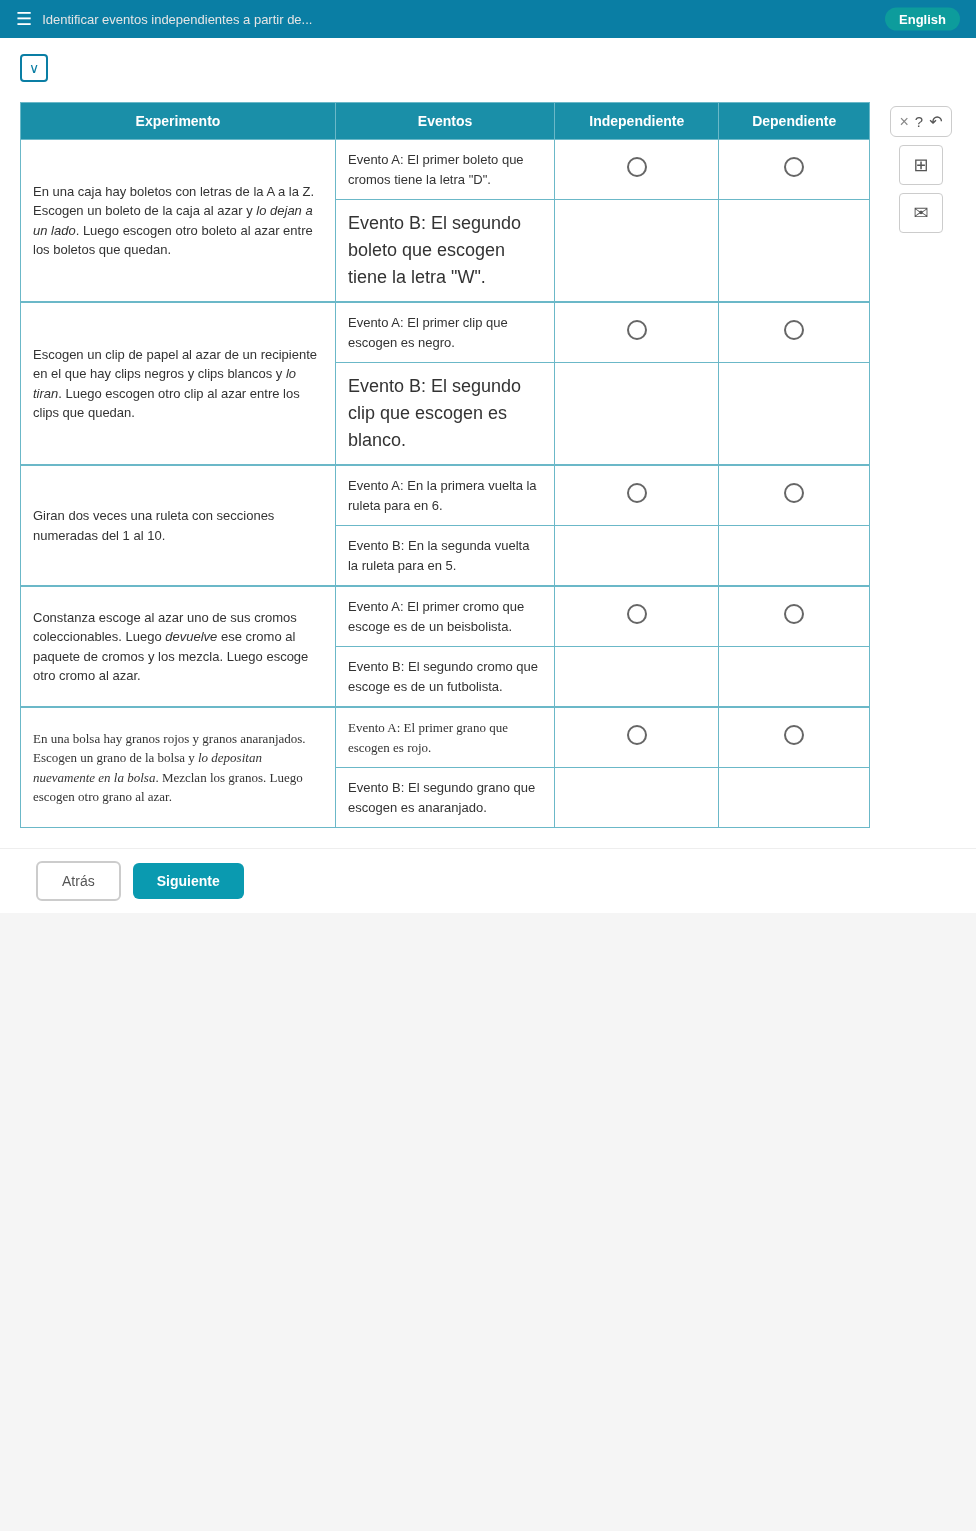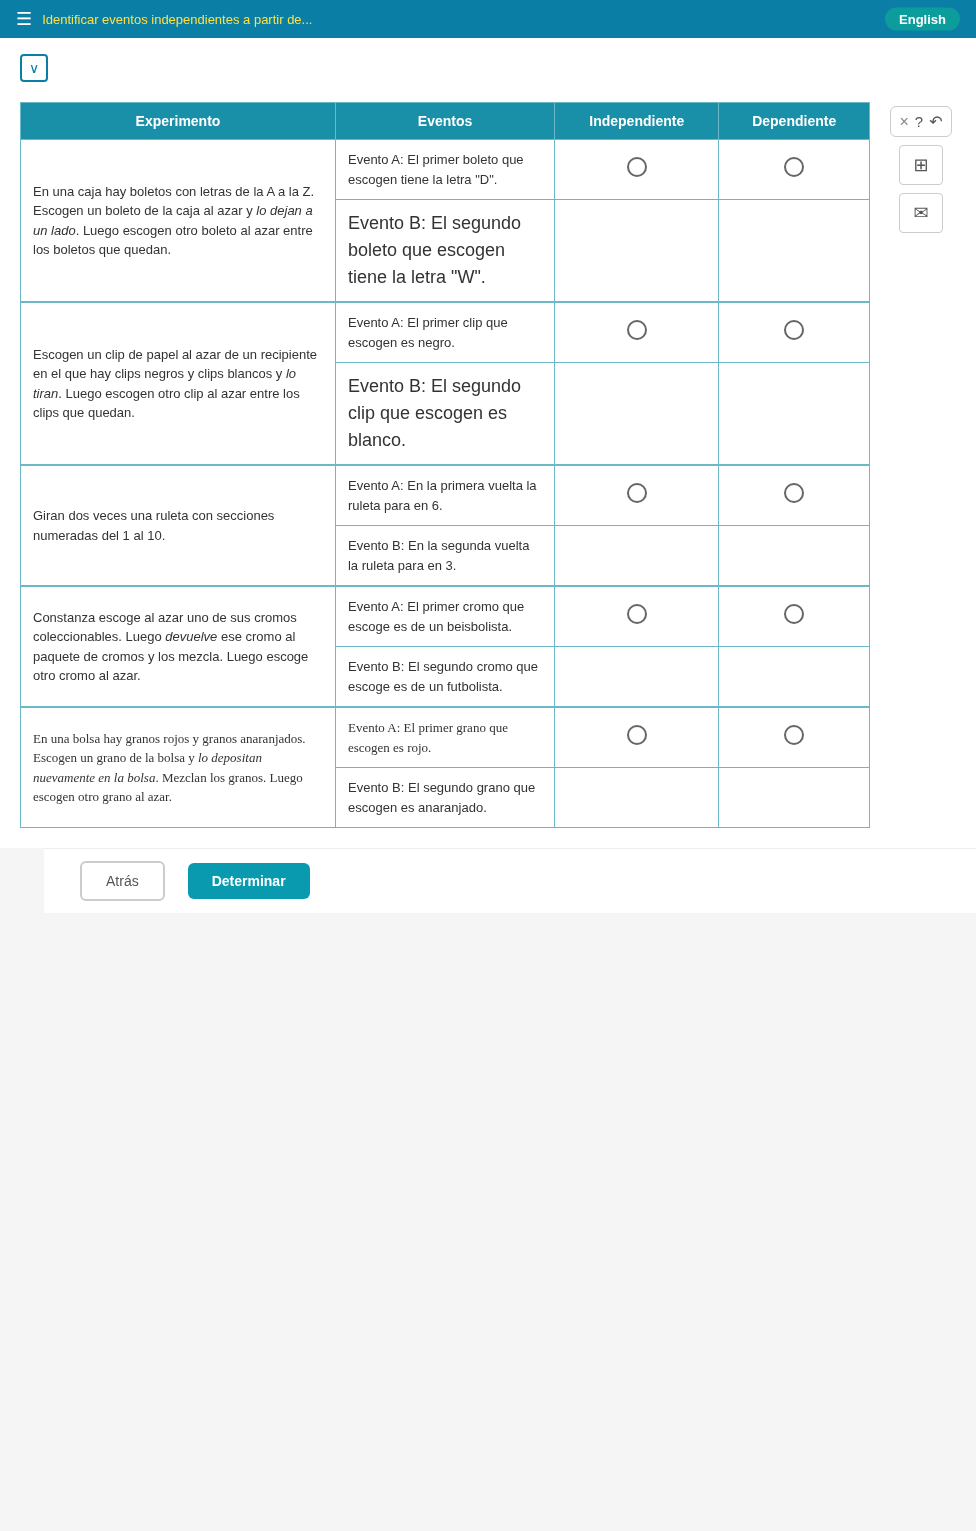--- a/index.html
+++ b/index.html
@@ -40,21 +40,21 @@
 
     tbody tr td {
       background: white;
     }
   </style>
 </head>
 <body>
 
 <div style="position:relative; background:#0a7ea4; color:white; padding:8px 16px; display:flex; align-items:center; gap:10px;">
   <span style="font-size:18px; cursor:pointer;">☰</span>
-  <span style="color:#fde047; font-size:13px;">Identificar eventos independientes a partir de...</span>
+  <span style="color:#e5e5e5; font-size:13px;">Identificar eventos independientes a partir de...</span>
   <span style="position:absolute; right:16px; top:50%; transform:translateY(-50%); background:#0d9c9c; color:white; border-radius:12px; padding:4px 14px; font-size:13px; font-weight:bold;">English</span>
 </div>
 
 <div style="background:white; padding:16px 20px 10px 20px;">
   <div style="display:inline-flex; align-items:center; justify-content:center; width:28px; height:28px; border:2px solid #0a7ea4; border-radius:4px; cursor:pointer; color:#0a7ea4; font-size:14px; margin-bottom:10px;">
     <span>∨</span>
   </div>
 </div>
 
 <div style="background:white; padding:0 20px 20px 20px; display:flex; gap:16px; align-items:flex-start;">
@@ -64,21 +64,21 @@
         <tr>
           <th style="background:#1a8fa8; color:white; text-align:center; padding:10px 12px; border:1px solid #6bb8c8; font-size:14px;">Experimento</th>
           <th style="background:#1a8fa8; color:white; text-align:center; padding:10px 12px; border:1px solid #6bb8c8; font-size:14px;">Eventos</th>
           <th style="background:#1a8fa8; color:white; text-align:center; padding:10px 12px; border:1px solid #6bb8c8; font-size:14px;">Independiente</th>
           <th style="background:#1a8fa8; color:white; text-align:center; padding:10px 12px; border:1px solid #6bb8c8; font-size:14px;">Dependiente</th>
         </tr>
       </thead>
       <tbody id="table-body">
       <tr>
             <td rowspan="2" style="border: 1px solid rgb(107, 184, 200); padding: 10px 12px; font-size: 13px; line-height: 1.5; vertical-align: middle; width: 230px;">En una caja hay boletos con letras de la A a la Z. Escogen un boleto de la caja al azar y <em>lo dejan a un lado</em>. Luego escogen otro boleto al azar entre los boletos que quedan.</td>
-            <td style="border: 1px solid rgb(107, 184, 200); padding: 10px 12px; font-size: 13px; line-height: 1.5; vertical-align: top; width: 160px;">Evento A: El primer boleto que escogen tiene la letra "D".</td>
+            <td style="border: 1px solid rgb(107, 184, 200); padding: 10px 12px; font-size: 13px; line-height: 1.5; vertical-align: top; width: 160px;">Evento A: El primer boleto que cromos tiene la letra "D".</td>
             <td style="border: 1px solid rgb(107, 184, 200); padding: 10px 12px; text-align: center; vertical-align: middle; width: 110px;"><span style="display: inline-block; width: 20px; height: 20px; border-radius: 50%; border: 2px solid rgb(102, 102, 102); cursor: pointer; background: white;"></span></td>
             <td style="border: 1px solid rgb(107, 184, 200); padding: 10px 12px; text-align: center; vertical-align: middle; width: 110px;"><span style="display: inline-block; width: 20px; height: 20px; border-radius: 50%; border: 2px solid rgb(102, 102, 102); cursor: pointer; background: white;"></span></td>
           </tr>
           <tr>
             <td style="border: 1px solid rgb(107, 184, 200); padding: 10px 12px; font-size: 18px; line-height: 1.5; vertical-align: top; width: 160px;">Evento B: El segundo boleto que escogen tiene la letra "W".</td>
             <td style="border: 1px solid rgb(107, 184, 200); padding: 10px 12px; text-align: center; vertical-align: middle;"></td>
             <td style="border: 1px solid rgb(107, 184, 200); padding: 10px 12px; text-align: center; vertical-align: middle;"></td>
           </tr>
           <tr style="border-top: 2px solid rgb(107, 184, 200);">
             <td rowspan="2" style="border: 1px solid rgb(107, 184, 200); padding: 10px 12px; font-size: 13px; line-height: 1.5; vertical-align: middle; width: 230px; margin-top: 20px;">Escogen un clip de papel al azar de un recipiente en el que hay clips negros y clips blancos y <em>lo tiran</em>. Luego escogen otro clip al azar entre los clips que quedan.</td>
@@ -91,21 +91,21 @@
             <td style="border: 1px solid rgb(107, 184, 200); padding: 10px 12px; text-align: center; vertical-align: middle;"></td>
             <td style="border: 1px solid rgb(107, 184, 200); padding: 10px 12px; text-align: center; vertical-align: middle;"></td>
           </tr>
           <tr style="border-top: 2px solid rgb(107, 184, 200);">
             <td rowspan="2" style="border: 1px solid rgb(107, 184, 200); padding: 10px 12px; font-size: 13px; line-height: 1.5; vertical-align: middle; width: 230px;">Giran dos veces una ruleta con secciones numeradas del 1 al 10.</td>
             <td style="border: 1px solid rgb(107, 184, 200); padding: 10px 12px; font-size: 13px; line-height: 1.5; vertical-align: top; width: 160px;">Evento A: En la primera vuelta la ruleta para en 6.</td>
             <td style="border: 1px solid rgb(107, 184, 200); padding: 10px 12px; text-align: center; vertical-align: middle; width: 110px;"><span style="display: inline-block; width: 20px; height: 20px; border-radius: 50%; border: 2px solid rgb(102, 102, 102); cursor: pointer; background: white;"></span></td>
             <td style="border: 1px solid rgb(107, 184, 200); padding: 10px 12px; text-align: center; vertical-align: middle; width: 110px;"><span style="display: inline-block; width: 20px; height: 20px; border-radius: 50%; border: 2px solid rgb(102, 102, 102); cursor: pointer; background: white;"></span></td>
           </tr>
           <tr>
-            <td style="border: 1px solid rgb(107, 184, 200); padding: 10px 12px; font-size: 13px; line-height: 1.5; vertical-align: top; width: 160px;">Evento B: En la segunda vuelta la ruleta para en 3.</td>
+            <td style="border: 1px solid rgb(107, 184, 200); padding: 10px 12px; font-size: 13px; line-height: 1.5; vertical-align: top; width: 160px;">Evento B: En la segunda vuelta la ruleta para en 5.</td>
             <td style="border: 1px solid rgb(107, 184, 200); padding: 10px 12px; text-align: center; vertical-align: middle;"></td>
             <td style="border: 1px solid rgb(107, 184, 200); padding: 10px 12px; text-align: center; vertical-align: middle;"></td>
           </tr>
           <tr style="border-top: 2px solid rgb(107, 184, 200);">
             <td rowspan="2" style="border: 1px solid rgb(107, 184, 200); padding: 10px 12px; font-size: 13px; line-height: 1.5; vertical-align: middle; width: 230px;">Constanza escoge al azar uno de sus cromos coleccionables. Luego <em>devuelve</em> ese cromo al paquete de cromos y los mezcla. Luego escoge otro cromo al azar.</td>
             <td style="border: 1px solid rgb(107, 184, 200); padding: 10px 12px; font-size: 13px; line-height: 1.5; vertical-align: top; width: 160px;">Evento A: El primer cromo que escoge es de un beisbolista.</td>
             <td style="border: 1px solid rgb(107, 184, 200); padding: 10px 12px; text-align: center; vertical-align: middle; width: 110px;"><span style="display: inline-block; width: 20px; height: 20px; border-radius: 50%; border: 2px solid rgb(102, 102, 102); cursor: pointer; background: white;"></span></td>
             <td style="border: 1px solid rgb(107, 184, 200); padding: 10px 12px; text-align: center; vertical-align: middle; width: 110px;"><span style="display: inline-block; width: 20px; height: 20px; border-radius: 50%; border: 2px solid rgb(102, 102, 102); cursor: pointer; background: white;"></span></td>
           </tr>
           <tr>
@@ -136,16 +136,16 @@
     </div>
     <div style="border:1px solid #ccc; border-radius:4px; width:44px; height:40px; display:flex; align-items:center; justify-content:center; background:white; cursor:pointer; font-size:18px; color:#555;">
       <span>⊞</span>
     </div>
     <div style="border:1px solid #ccc; border-radius:4px; width:44px; height:40px; display:flex; align-items:center; justify-content:center; background:white; cursor:pointer; font-size:18px; color:#555;">
       <span>✉</span>
     </div>
   </div>
 </div>
 
-<div style="background:white; padding:12px 36px; display:flex; gap:23px; align-items:center; border-top:1px solid #eee;margin-left:44px;">
+<div style="background:white; padding:12px 36px; display:flex; gap:12px; align-items:center; border-top:1px solid #eee;">
   <button style="padding:10px 24px; background:white; border:2px solid #ccc; border-radius:6px; color:#555; font-size:14px; cursor:pointer;">Atrás</button>
-  <button style="padding:10px 24px; background:#0a9ab0; border:none; border-radius:6px; color:white; font-size:14px; cursor:pointer; font-weight:bold;">Determinar</button>
+  <button style="padding:10px 24px; background:#0a9ab0; border:none; border-radius:6px; color:white; font-size:14px; cursor:pointer; font-weight:bold;">Siguiente</button>
 </div>
 
 </body></html>

